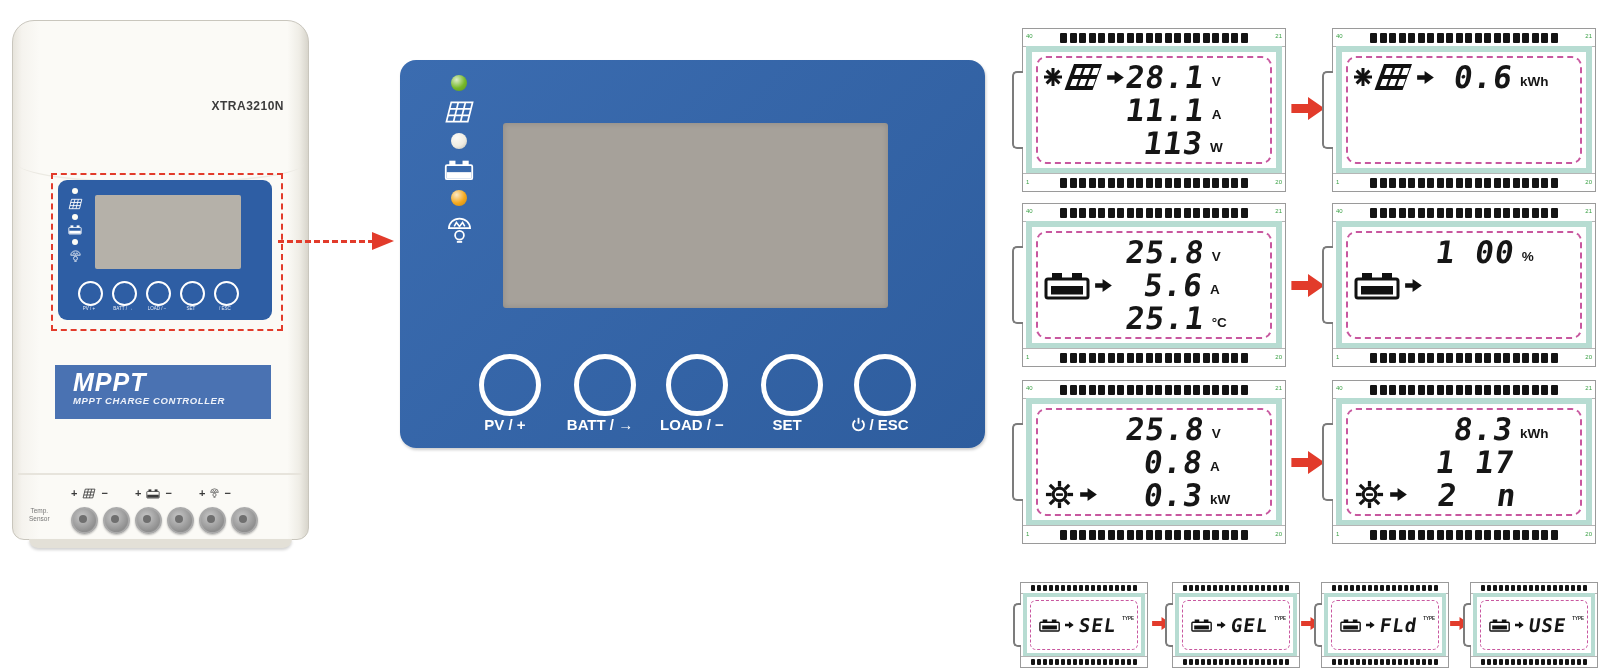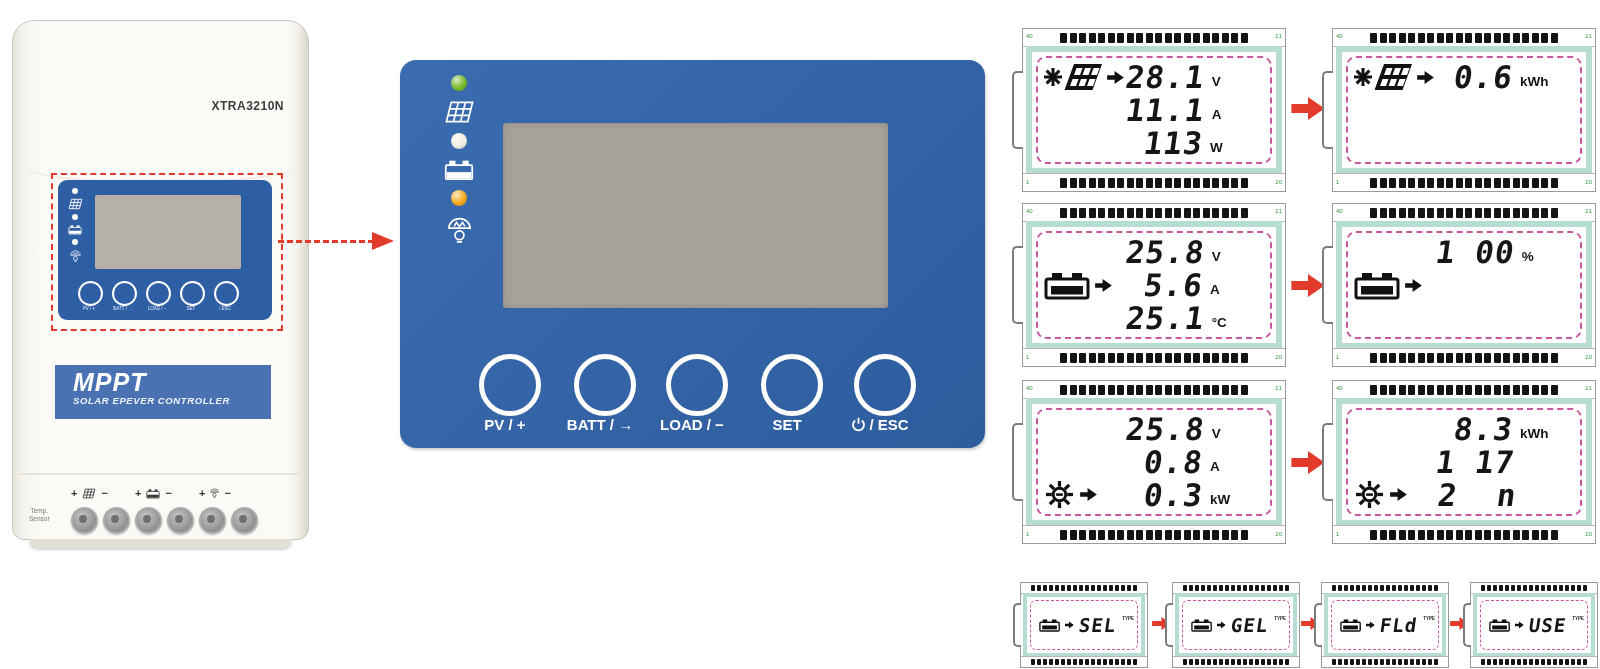--- a/index.html
+++ b/index.html
@@ -212,21 +212,21 @@
       <div class="mini-btn" style="left:156px"></div>
       <div class="mini-lab" style="left:14px">PV / +</div>
       <div class="mini-lab" style="left:48px">BATT / →</div>
       <div class="mini-lab" style="left:82px">LOAD / −</div>
       <div class="mini-lab" style="left:116px">SET</div>
       <div class="mini-lab" style="left:150px">/ ESC</div>
     </div>
 
     <div class="mppt-band">
       <div class="mppt-title">MPPT</div>
-      <div class="mppt-sub">SOLAR EPEVER CONTROLLER</div>
+      <div class="mppt-sub">MPPT CHARGE CONTROLLER</div>
     </div>
 
     <div class="seam-bot"></div>
 
     <div class="temp-label">
       <div>Temp.</div>
         <div>Sensor</div>
     </div>
     <div class="tgroup" style="left:58px">
       <span>+</span>

